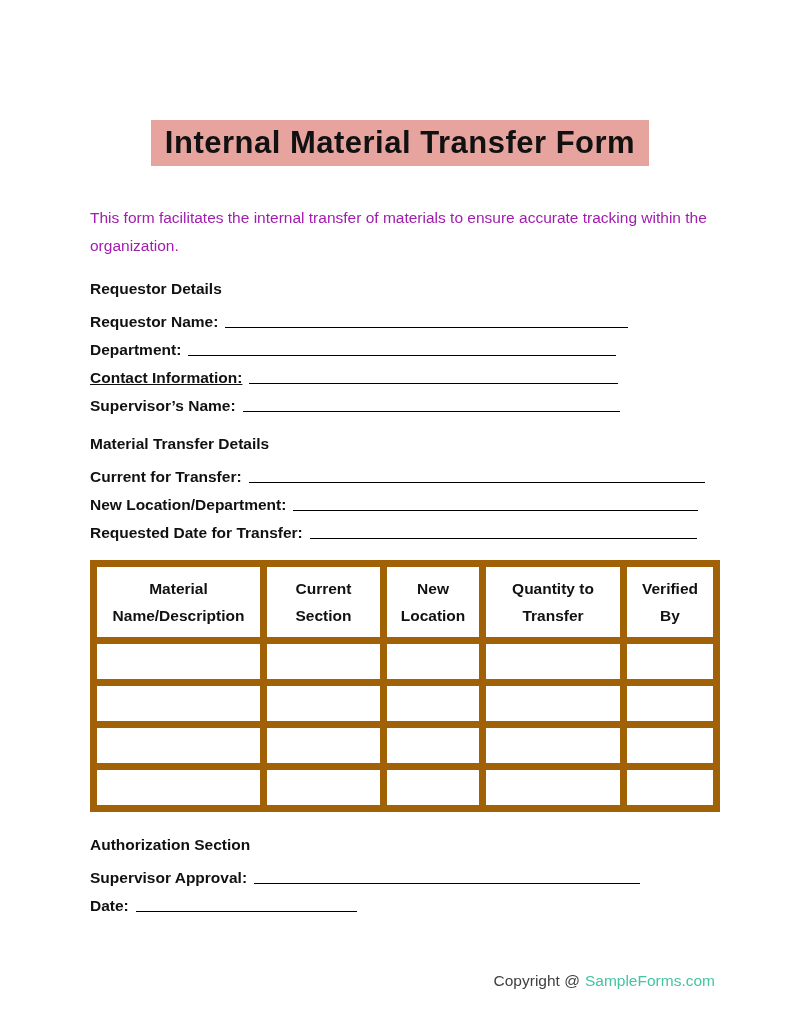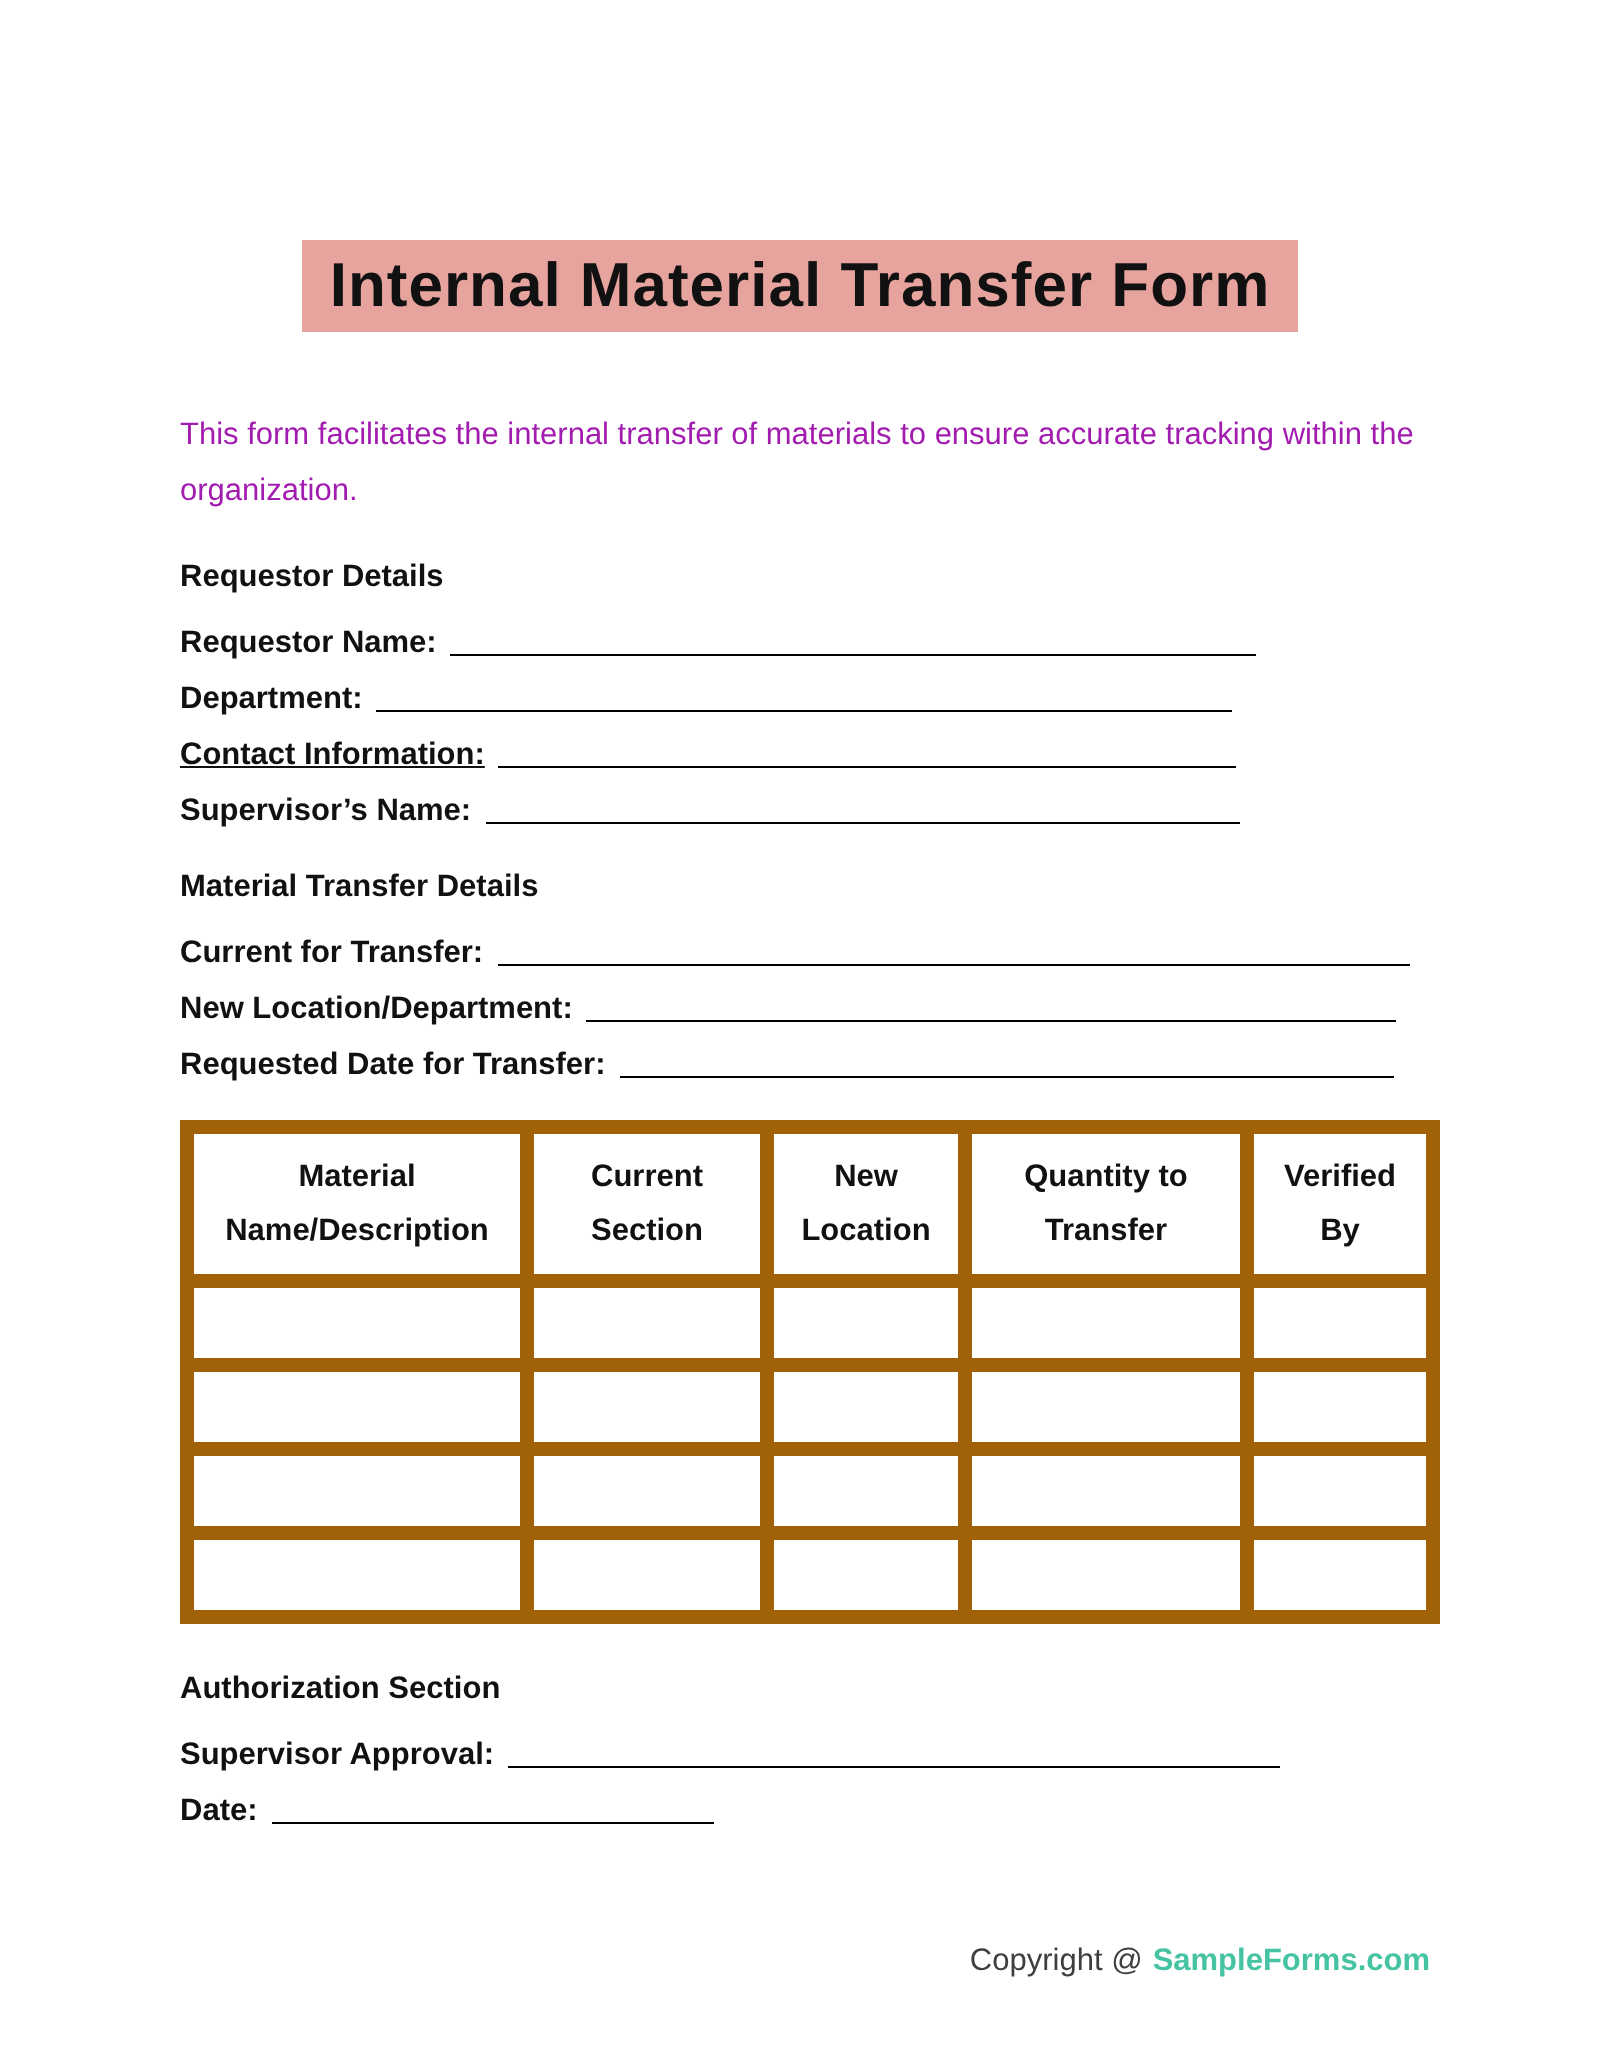--- a/index.html
+++ b/index.html
@@ -63,21 +63,21 @@
   .col2{width:120px;}
   .col3{width:99px;}
   .col4{width:141px;}
   .col5{width:93px;}
   .footer{
     position:absolute;right:85px;bottom:44px;
     font-size:15.5px;color:#3f3f3f;
   }
   .footer .copy{font-weight:400;}
   .footer a.site-link{
-    color:var(--link,#45c3a3);font-weight:700;text-decoration:none;
+    color:var(--link,#45c3a3);font-weight:400;text-decoration:none;
     margin-left:5px;
   }
 </style>
 </head>
 <body>
 
 <div class="page">
   <div class="title-wrap">
     <span class="title">Internal Material Transfer Form</span>
   </div>

